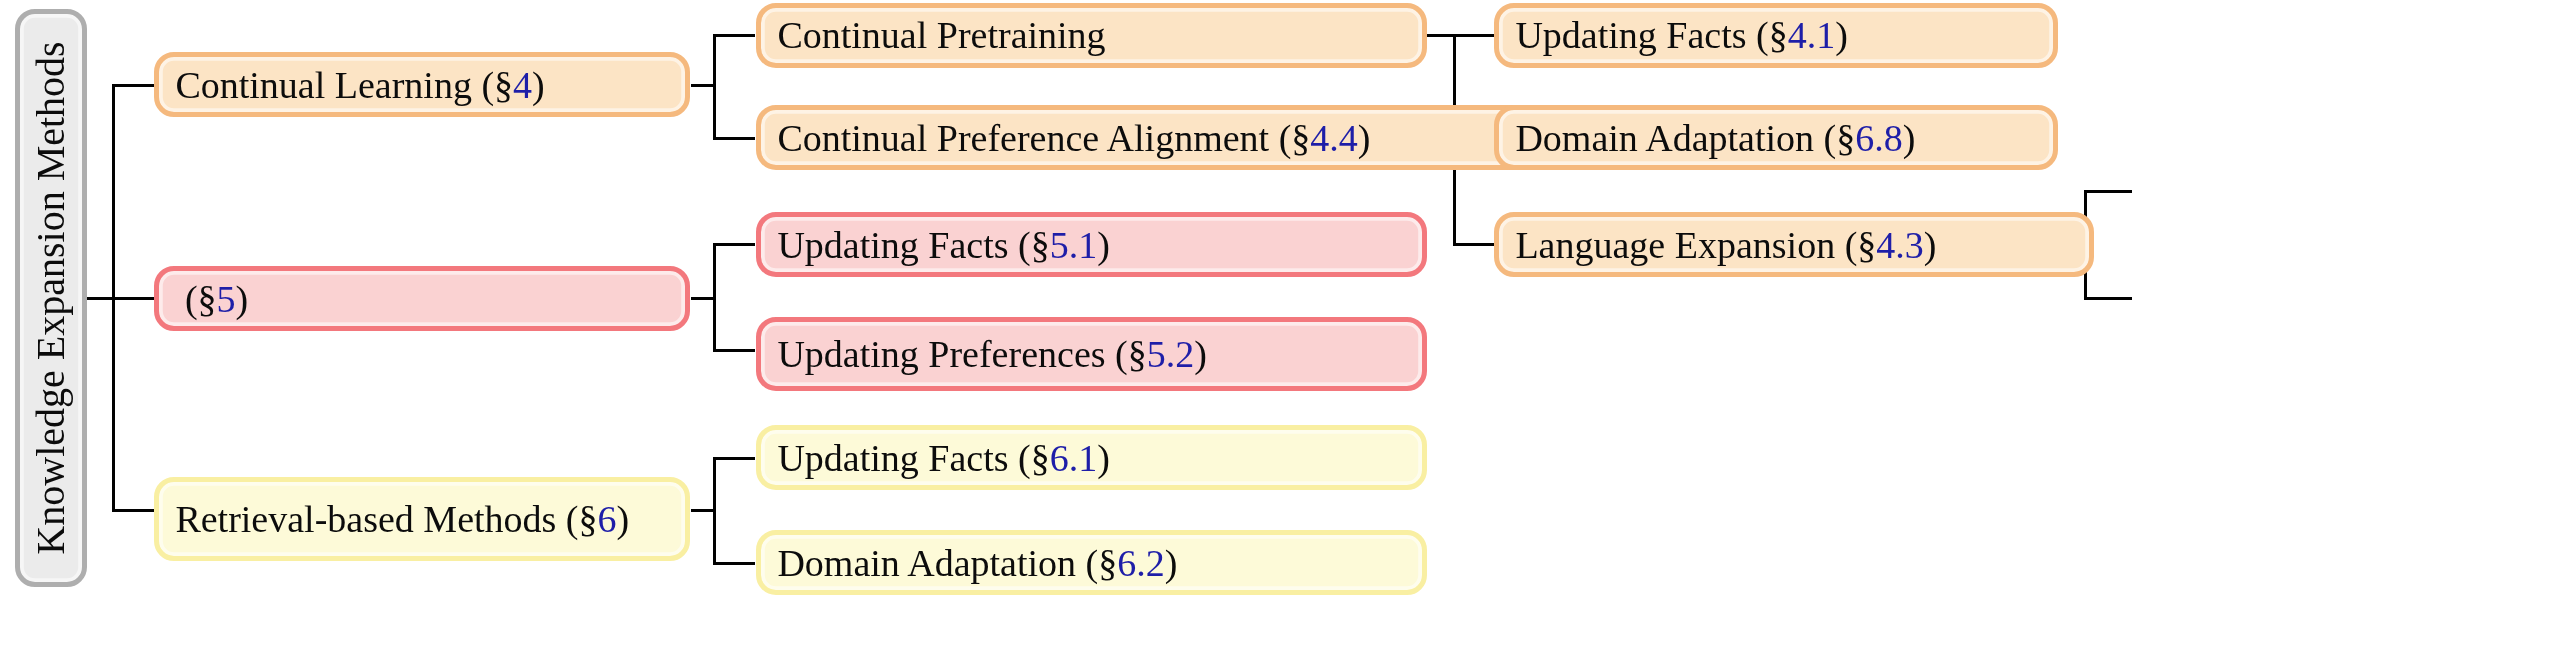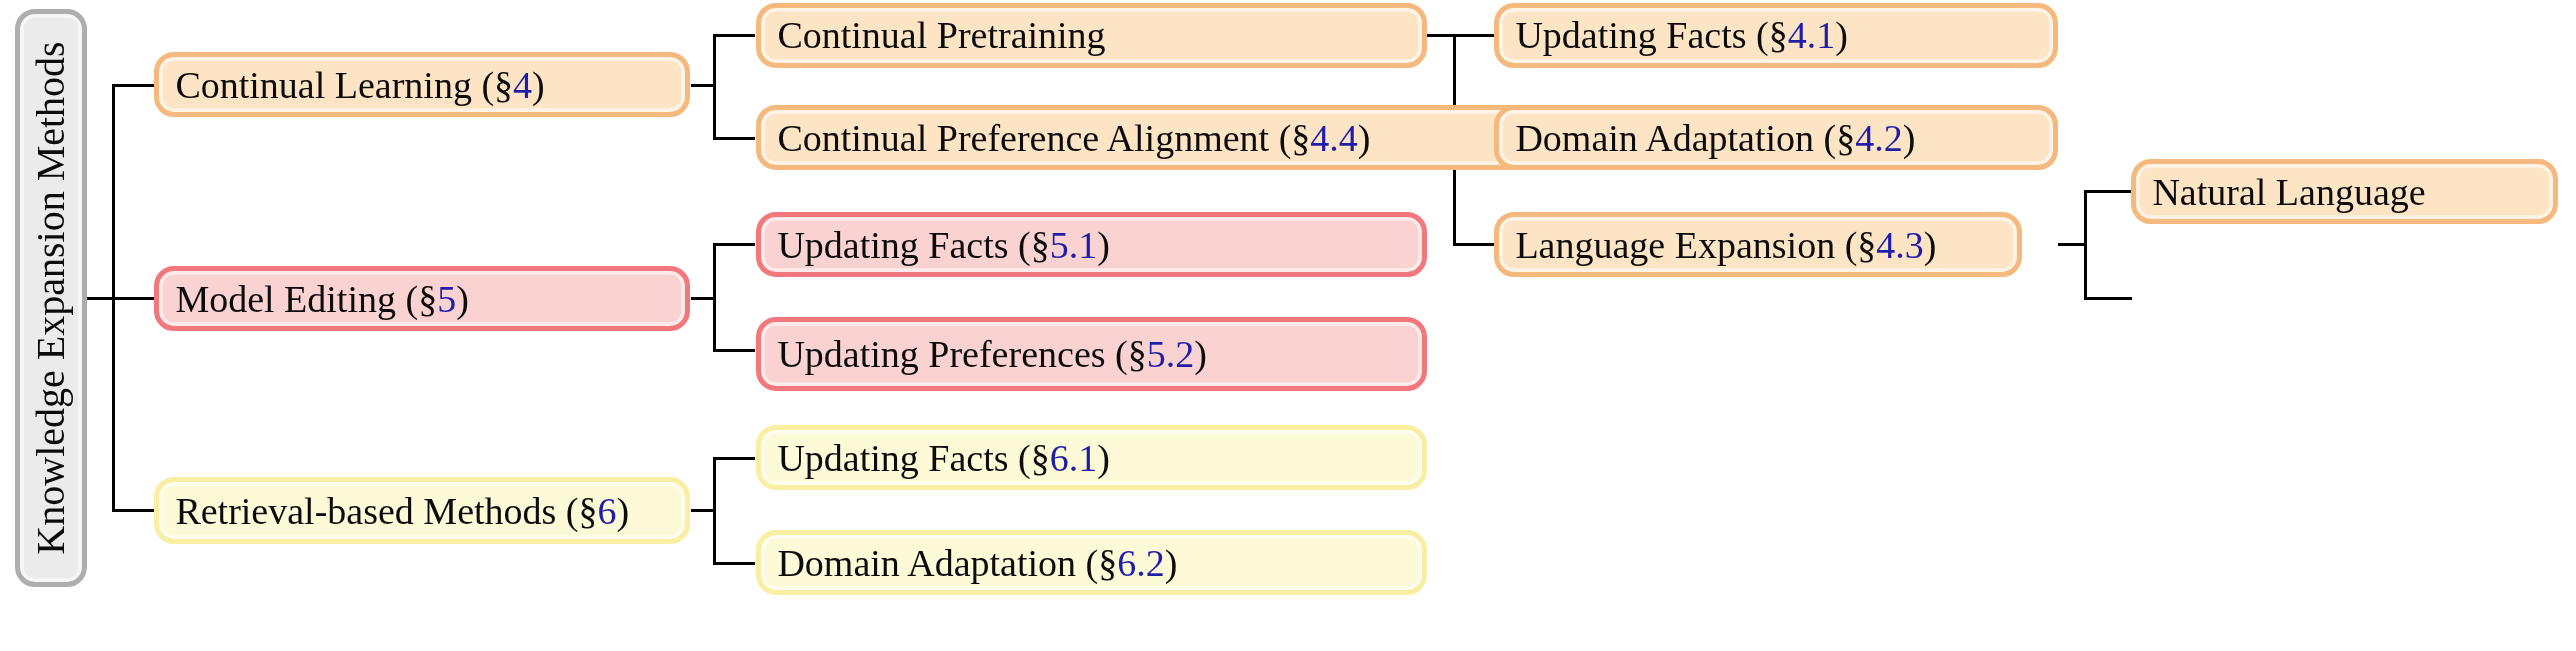--- a/index.html
+++ b/index.html
@@ -75,26 +75,25 @@
     <div class="node" style="left: 14.5px; top: 9.4px; width: 72px; height: 578px; border-color: rgb(174, 174, 174); background: rgb(235, 235, 235); color: rgb(12, 12, 12);">
       <span class="rotwrap"><span>Knowledge Expansion Methods</span></span>
     </div>
     <div class="node" style="left: 154px; top: 52px; width: 536px; height: 65px; border-color: rgb(245, 185, 126); background: rgb(252, 228, 197); color: rgb(12, 12, 12);">
       <span>Continual Learning</span>
       <span style="white-space: pre;"> (§</span>
       <span class="sec" style="color: rgb(30, 30, 168);">4</span>
       <span>)</span>
     </div>
     <div class="node" style="left: 154px; top: 266px; width: 536px; height: 65px; border-color: rgb(243, 120, 125); background: rgb(250, 210, 210); color: rgb(12, 12, 12);">
-      <span>Model Editing</span>
       <span style="white-space: pre;"> (§</span>
       <span class="sec" style="color: rgb(30, 30, 168);">5</span>
       <span>)</span>
     </div>
-    <div class="node" style="left: 154px; top: 477px; width: 536px; height: 67px; border-color: rgb(249, 239, 162); background: rgb(253, 250, 216); color: rgb(12, 12, 12);">
+    <div class="node" style="left: 154px; top: 477px; width: 536px; height: 84px; border-color: rgb(249, 239, 162); background: rgb(253, 250, 216); color: rgb(12, 12, 12);">
       <span>Retrieval-based Methods</span>
       <span style="white-space: pre;"> (§</span>
       <span class="sec" style="color: rgb(30, 30, 168);">6</span>
       <span>)</span>
     </div>
     <div class="node" style="left: 756px; top: 2.5px; width: 671px; height: 65px; border-color: rgb(245, 185, 126); background: rgb(252, 228, 197); color: rgb(12, 12, 12);">
       <span>Continual Pretraining</span>
     </div>
     <div class="node" style="left: 756px; top: 105px; width: 782px; height: 65px; border-color: rgb(245, 185, 126); background: rgb(252, 228, 197); color: rgb(12, 12, 12);">
       <span>Continual Preference Alignment</span>
@@ -128,26 +127,23 @@
     </div>
     <div class="node" style="left: 1494px; top: 2.5px; width: 564px; height: 65px; border-color: rgb(245, 185, 126); background: rgb(252, 228, 197); color: rgb(12, 12, 12);">
       <span>Updating Facts</span>
       <span style="white-space: pre;"> (§</span>
       <span class="sec" style="color: rgb(30, 30, 168);">4.1</span>
       <span>)</span>
     </div>
     <div class="node" style="left: 1494px; top: 105px; width: 564px; height: 65px; border-color: rgb(245, 185, 126); background: rgb(252, 228, 197); color: rgb(12, 12, 12);">
       <span>Domain Adaptation</span>
       <span style="white-space: pre;"> (§</span>
-      <span class="sec" style="color: rgb(30, 30, 168);">4.2</span>
+      <span class="sec" style="color: rgb(30, 30, 168);">6.8</span>
       <span>)</span>
     </div>
-    <div class="node" style="left: 1494px; top: 212px; width: 528px; height: 65px; border-color: rgb(245, 185, 126); background: rgb(252, 228, 197); color: rgb(12, 12, 12);">
+    <div class="node" style="left: 1494px; top: 212px; width: 600px; height: 65px; border-color: rgb(245, 185, 126); background: rgb(252, 228, 197); color: rgb(12, 12, 12);">
       <span>Language Expansion</span>
       <span style="white-space: pre;"> (§</span>
       <span class="sec" style="color: rgb(30, 30, 168);">4.3</span>
       <span>)</span>
     </div>
-    <div class="node" style="left: 2131px; top: 159px; width: 427px; height: 65px; border-color: rgb(245, 185, 126); background: rgb(252, 228, 197); color: rgb(12, 12, 12);">
-      <span>Natural Language</span>
-    </div>
   </div>
 
 
 </body></html>

